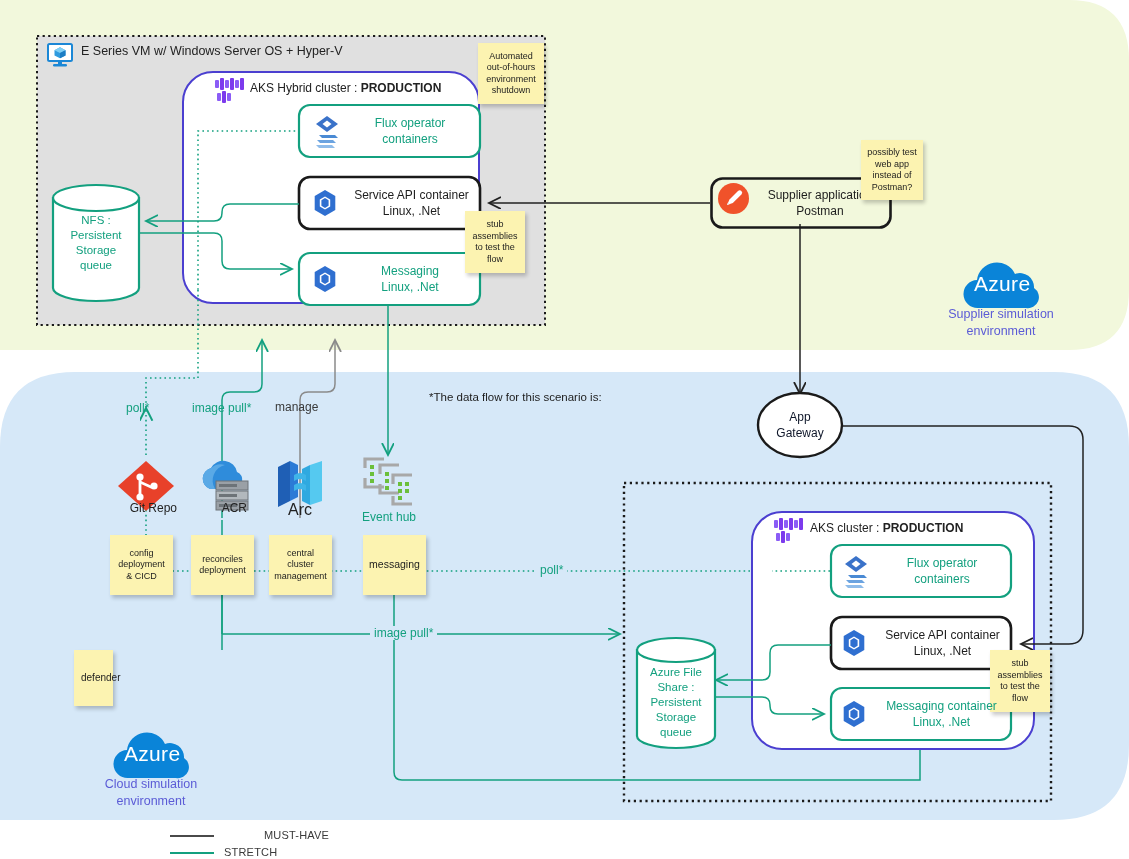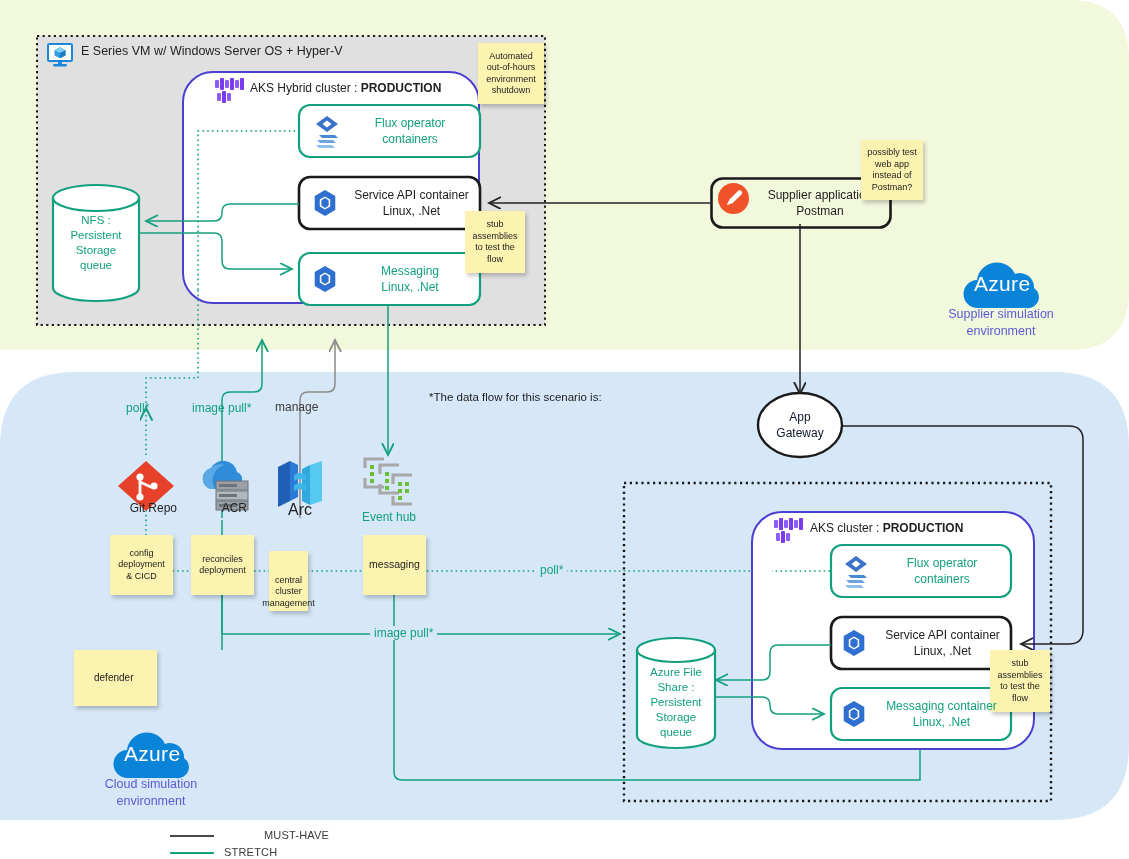--- a/index.html
+++ b/index.html
@@ -396,32 +396,32 @@
     <div>deployment</div>
     <div>&amp; CICD</div>
   </div>
 </div>
 <div class="note" style="left:191px;top:535px;width:63px;height:60px;">
   <div>
     <div>reconciles</div>
     <div>deployment</div>
   </div>
 </div>
-<div class="note" style="left:269px;top:551px;width:39px;height:60px;align-items:flex-end;">
+<div class="note" style="left:269px;top:535px;width:63px;height:60px;">
   <div>
     <div>central</div>
     <div>cluster</div>
     <div>management</div>
   </div>
 </div>
 <div class="note" style="left:363px;top:535px;width:63px;height:60px;font-size:10.5px;">
   <div>messaging</div>
 </div>
 
-<div class="note noteL" style="left:74px;top:650px;width:83px;height:56px;font-size:10px;padding-left:20px;">
+<div class="note noteL" style="left:74px;top:650px;width:39px;height:56px;font-size:10px;padding-left:7px;">
   <div>defender</div>
 </div>
 
 <div class="note" style="left:990px;top:650px;width:60px;height:62px;">
   <div>
     <div>stub</div>
     <div>assemblies</div>
     <div>to test the</div>
     <div>flow</div>
   </div>

